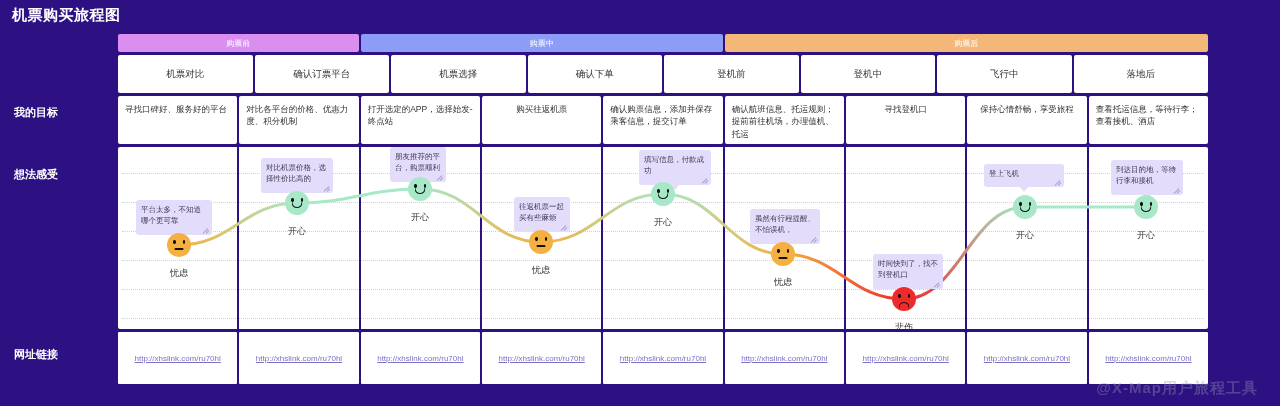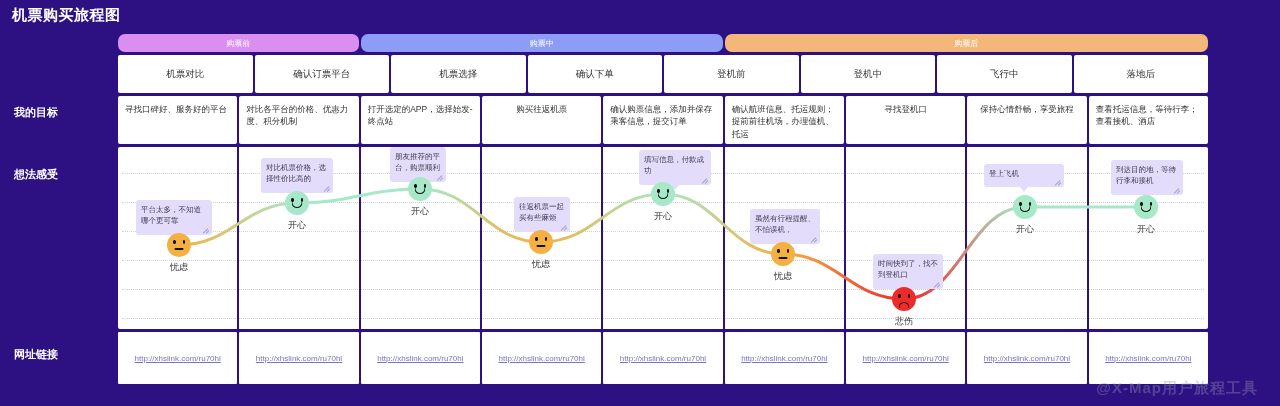--- a/index.html
+++ b/index.html
@@ -26,21 +26,21 @@
   #lbl-feelings { top: 167px; }
   #lbl-links    { top: 347px; }
 
   
   .grid { position: absolute; left: 118px; top: 34px; width: 1090px; }
 
   .phase-row { display: flex; height: 18px; gap: 2px; }
   .phase {
     color: #fff; font-size: 8px; display: flex;
     align-items: center; justify-content: center;
-    border-radius: 7px;
+    border-radius: 2px;
   }
   .phase.p0 { background: #d98ef0; }
   .phase.p1 { background: #8c9cf7; }
   .phase.p2 { background: #f3b879; }
 
   .stage-row { display: flex; height: 38px; gap: 2px; margin-top: 3px; }
   .stage {
     flex: 1 1 0; background: #ffffff; border-radius: 2px;
     display: flex; align-items: center; justify-content: center;
     font-size: 9.5px; color: #333; text-align: center;
@@ -90,21 +90,21 @@
   }
   .mouth.flat {
     top: 15px; width: 9px; height: 1.8px; background: #111; border-radius: 1px;
   }
   .mouth.frown {
     top: 15px; width: 11px; height: 6px;
     border: 1.6px solid #111; border-bottom: 0;
     border-radius: 11px 11px 0 0;
   }
   .node .caption {
-    position: absolute; top: 28px; left: 50%; transform: translateX(-50%);
+    position: absolute; top: 34px; left: 50%; transform: translateX(-50%);
     white-space: nowrap; font-size: 9px; color: #333;
   }
 
   
   .note {
     position: absolute; background: #e4dcfb; border-radius: 3px;
     padding: 4px 5px 8px 5px; font-size: 7.5px; color: #3b3b4e;
     line-height: 1.5; transform: translateX(-50%);
   }
   .note .tail {

